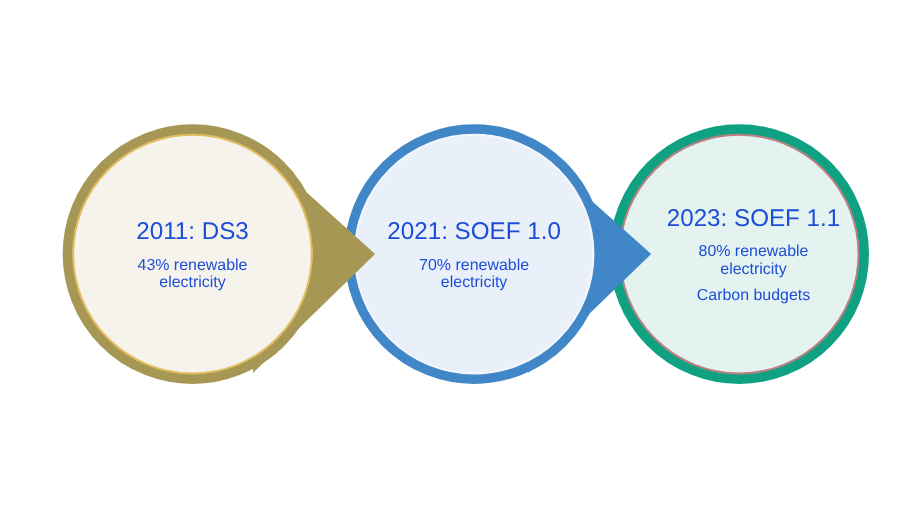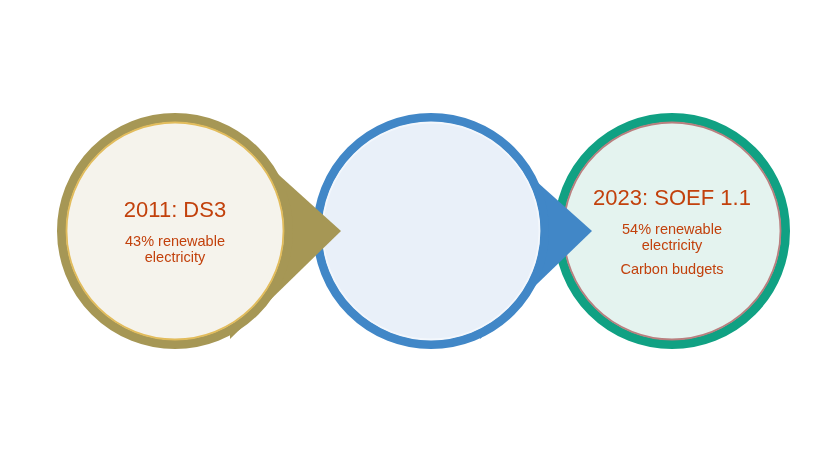--- a/index.html
+++ b/index.html
@@ -25,21 +25,21 @@
   .text-block {
     position: absolute;
     top: 116px;
     height: 230px;
     width: 170px;
     display: flex;
     flex-direction: column;
     align-items: center;
     justify-content: center;
     text-align: center;
-    color: #c2410c;
+    color: #1d4ed8;
   }
   .text-block .title {
     font-size: 22px;
     line-height: 1.25;
     margin-bottom: 9px;
     white-space: nowrap;
   }
   .text-block .body {
     font-size: 14.5px;
     line-height: 1.15;
@@ -47,21 +47,21 @@
   }
   .text-block .body + .body {
     margin-top: 7px;
     text-align: right;
   }
   .text-block .body:empty {
     display: none;
   }
   #tb-1 { left: 90px; }
   #tb-2 { left: 346px; }
-  #tb-3 { left: 587px; }
+  #tb-3 { left: 600px; }
 </style>
 </head>
 <body>
 
 <div class="canvas">
 
   <svg class="diagram-svg" viewBox="0 0 828 466">
 
     <g>
       <circle cx="672" cy="231" r="113.5" stroke-width="9" fill="#e4f3ef" stroke="#10a183"></circle>
@@ -80,20 +80,25 @@
       <circle cx="175" cy="231" r="108.5" fill="none" stroke-width="1.8" stroke="#e2bc5c"></circle>
     </g>
   </svg>
 
   <div class="text-block" id="tb-1">
     <div class="title">2011: DS3</div>
     <div class="body">43% renewable electricity</div>
 
   </div>
 
+  <div class="text-block" id="tb-2">
+    <div class="title">2021: SOEF 1.0</div>
+    <div class="body">70% renewable electricity</div>
+
+  </div>
 
   <div class="text-block" id="tb-3">
     <div class="title">2023: SOEF 1.1</div>
-    <div class="body">54% renewable electricity</div>
+    <div class="body">80% renewable electricity</div>
     <div class="body">Carbon budgets</div>
   </div>
 
 </div>
 
 </body></html>

